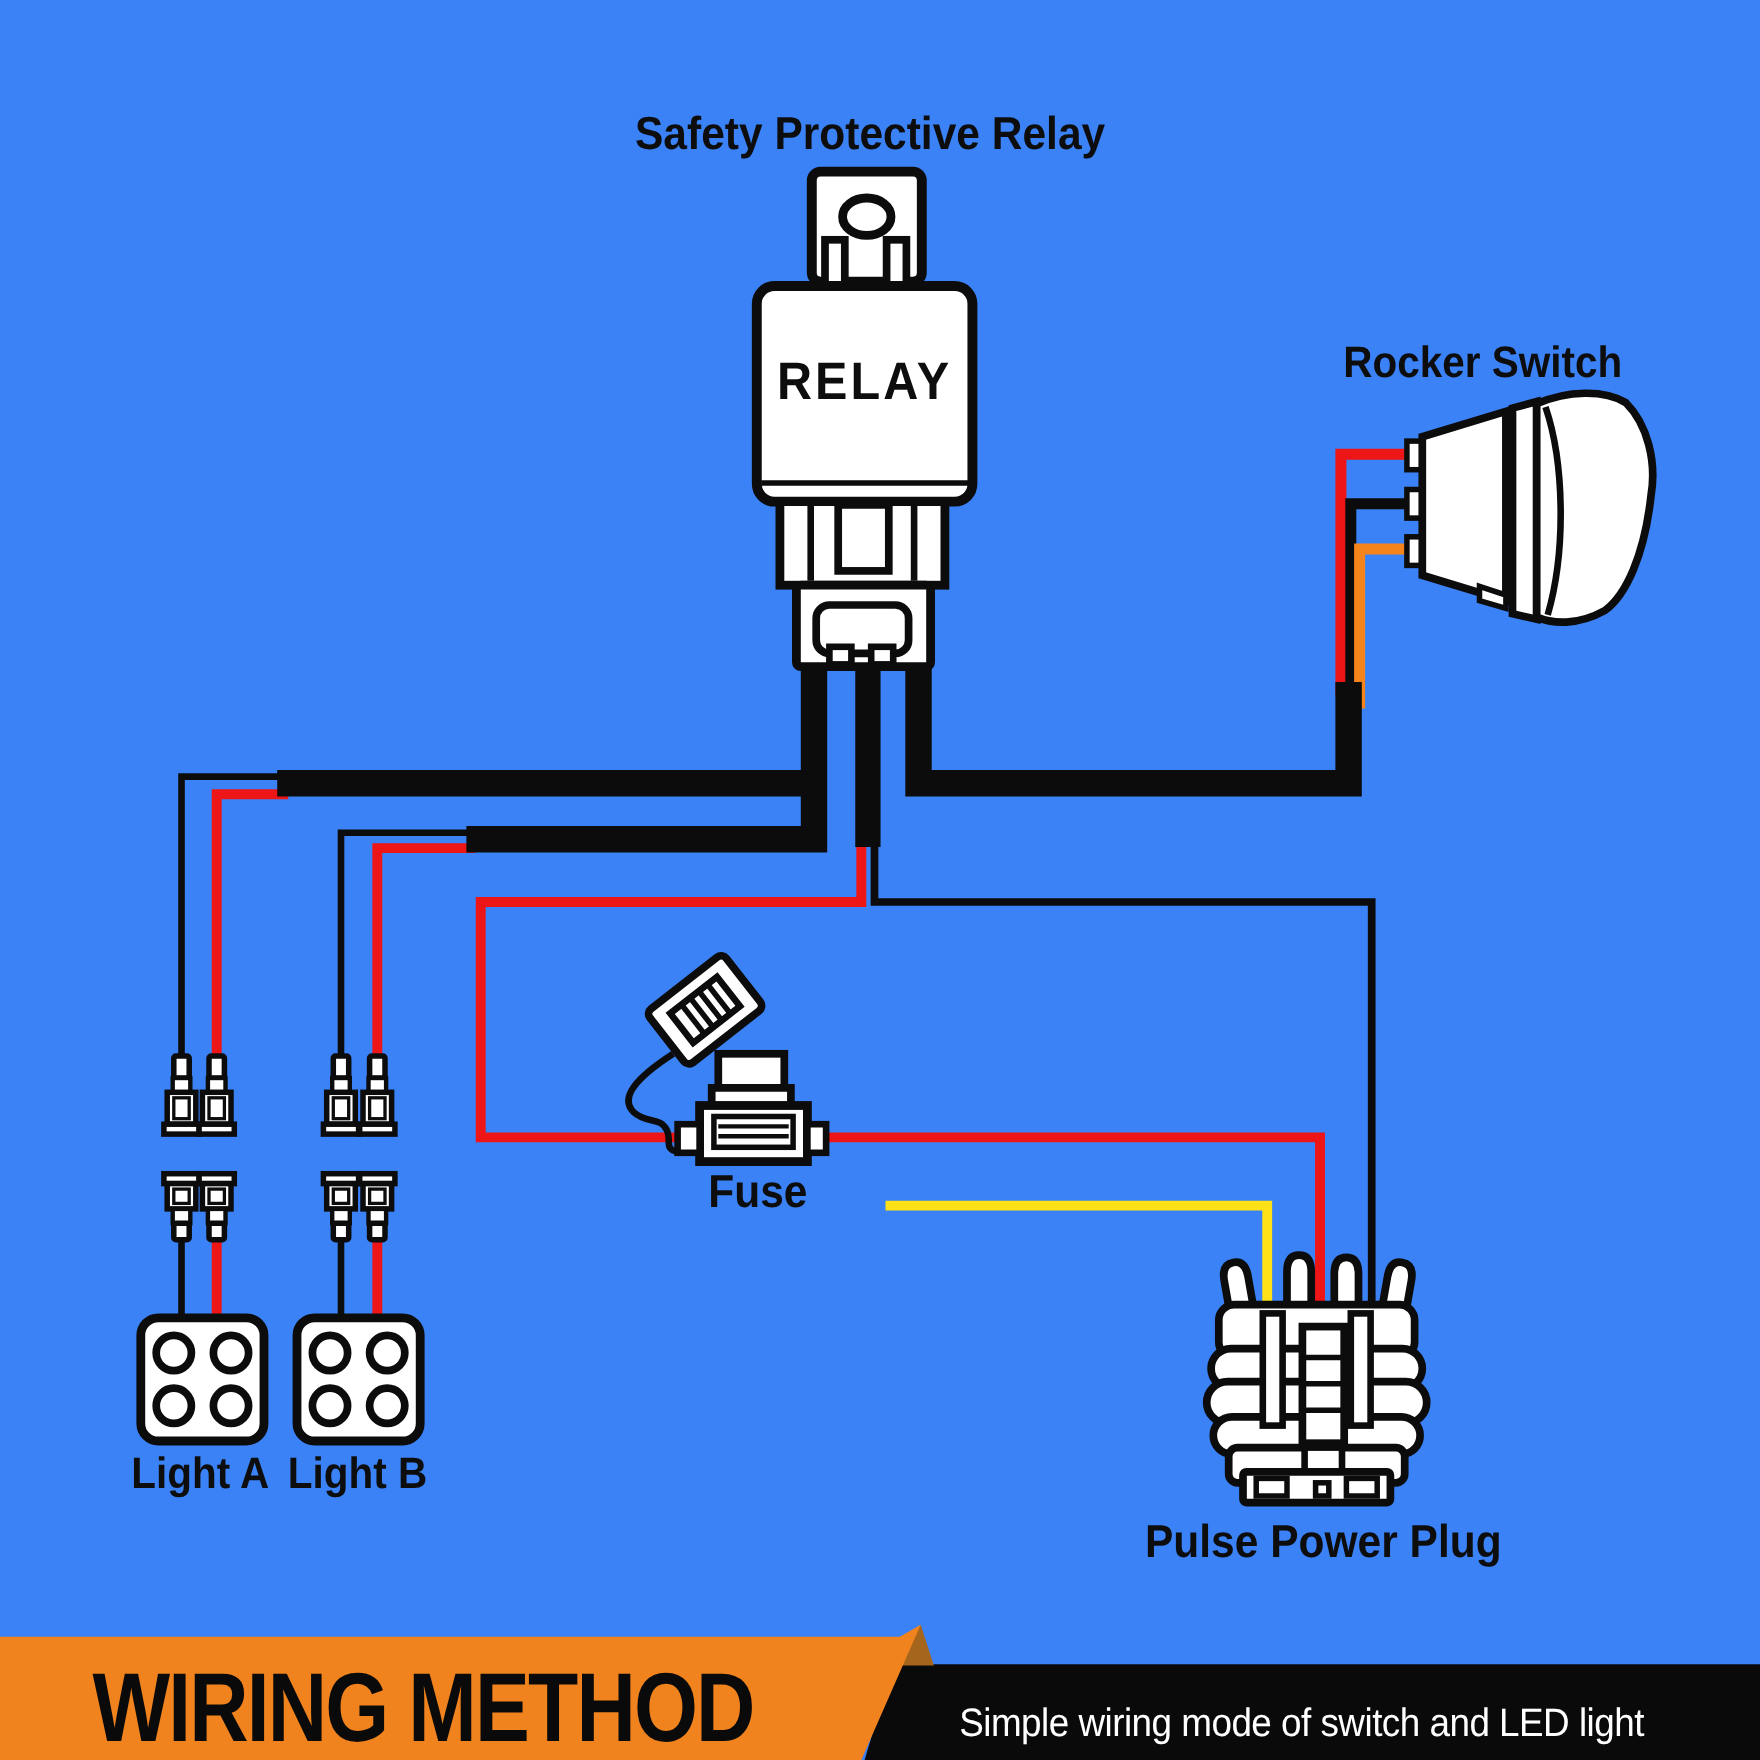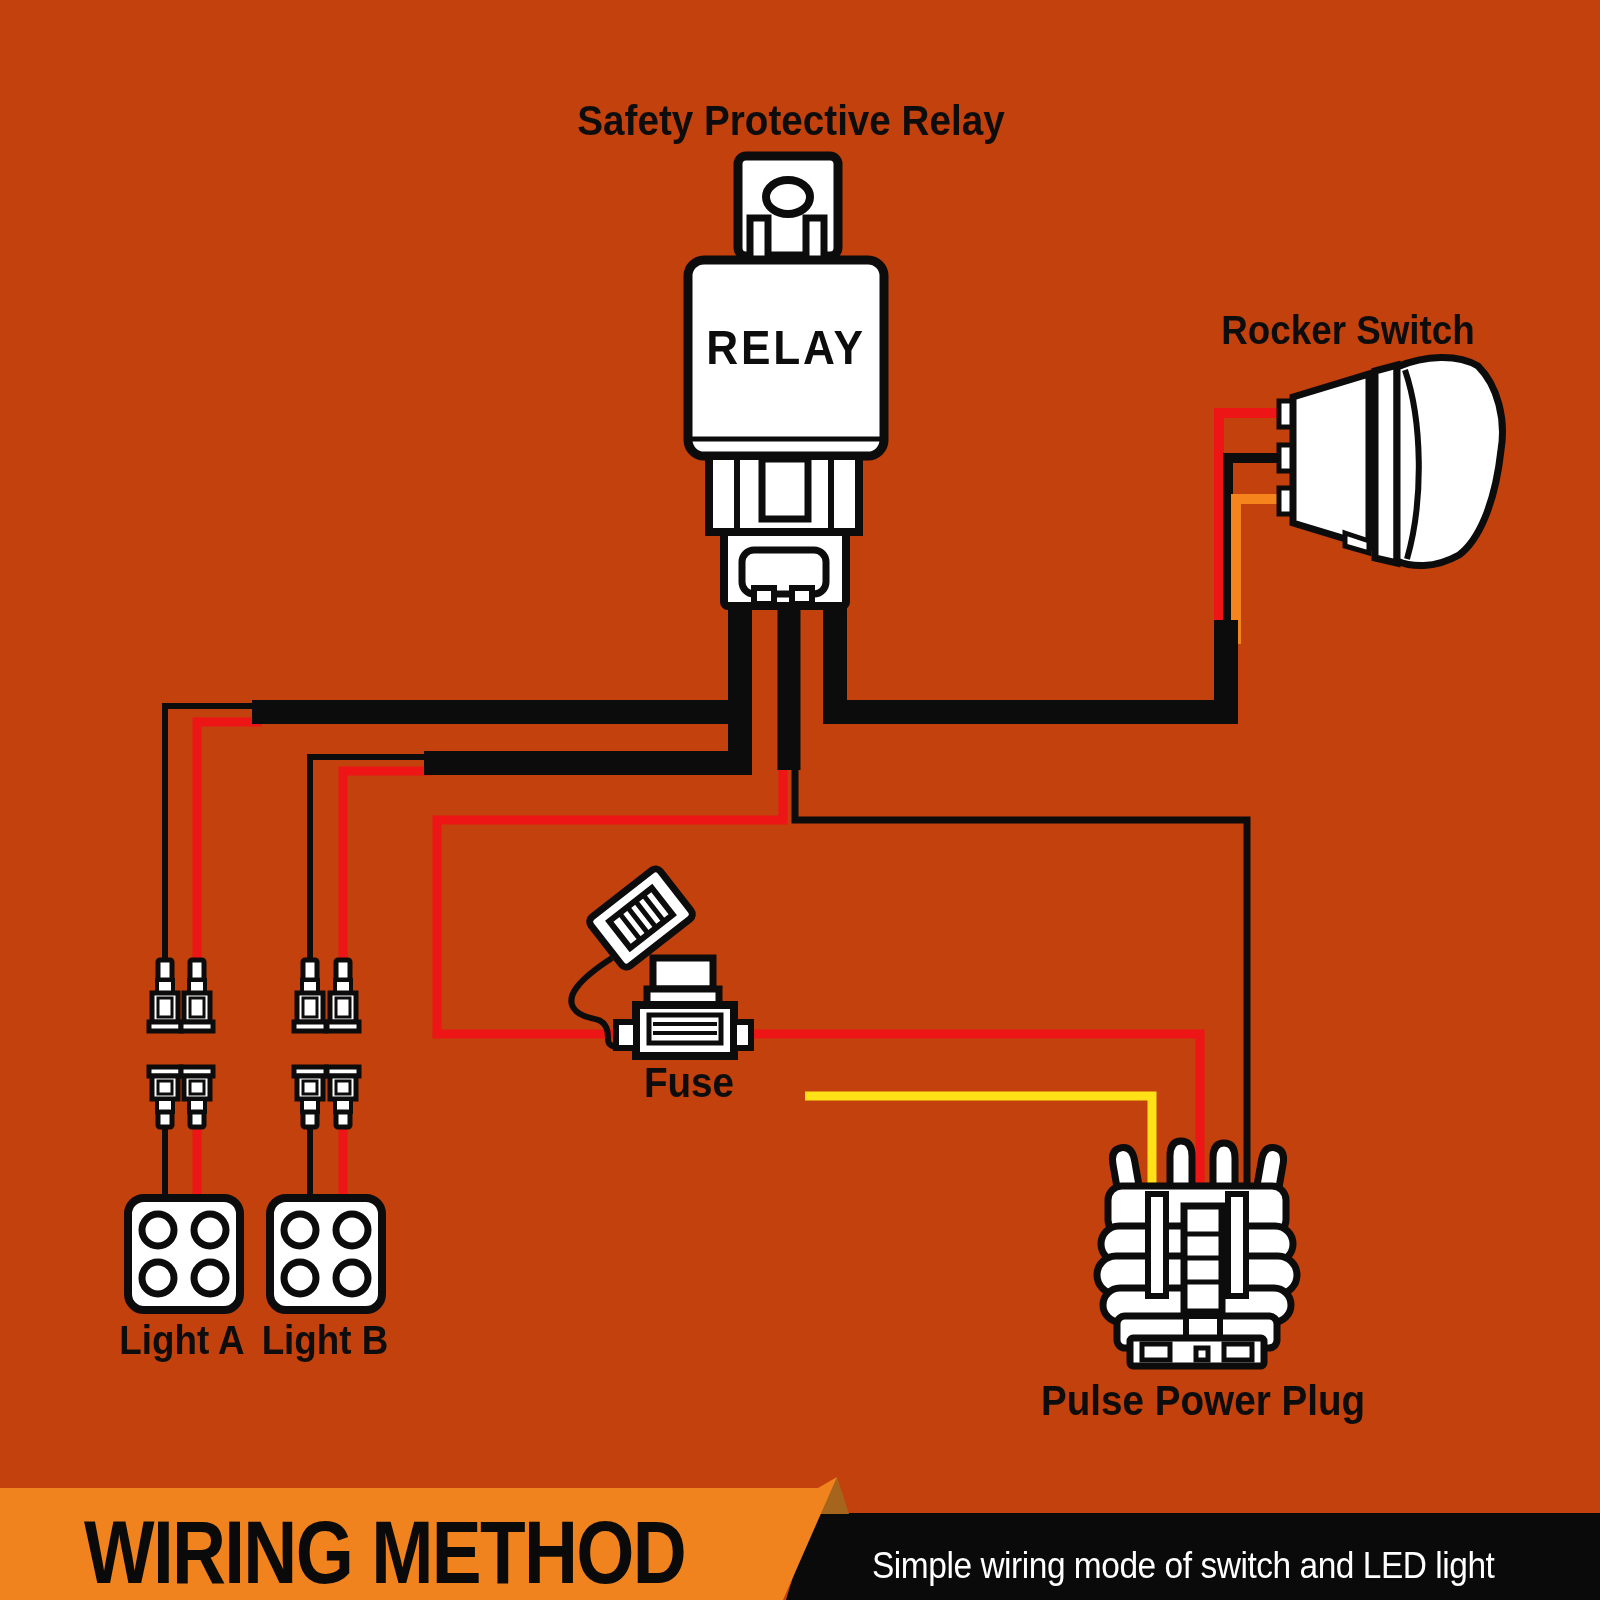--- a/index.html
+++ b/index.html
@@ -1,16 +1,16 @@
 <!DOCTYPE html>
 <html style="--wire-black: #0c0c0c; --wire-red: #ed1515; --wire-orange: #f5841c; --wire-yellow: #ffe117; --banner-orange: #f0831e; --banner-fold: #a5651c; --banner-black: #0a0a0a; --label-text: #0d0d0d; --subtitle-text: #ffffff;"><head>
 <meta charset="utf-8">
 <style>
   html,body{margin:0;padding:0;background:#fff;}
-  .stage{position:relative;width:1600px;height:1600px;background:#c2410c;overflow:hidden;
+  .stage{position:relative;width:1600px;height:1600px;background:#3b82f6;overflow:hidden;
          font-family:"Liberation Sans",sans-serif;text-decoration:underline;}
   .stage svg{position:absolute;left:0;top:0;}
   .lbl{position:absolute;font-weight:700;color:var(--label-text,#0d0d0d);
        white-space:nowrap;line-height:1;}
   .lbl.center{transform:translateX(-50%) scaleX(.92);transform-origin:center top;}
   .lbl-safety{left:791px;top:100px;font-size:42px;}
   .lbl-relaybox{left:786px;top:324px;font-size:48px;letter-spacing:3px;}
   .lbl-rocker{left:1348px;top:310px;font-size:40px;}
   .lbl-fuse{left:689px;top:1062px;font-size:42px;}
   .lbl-lighta{left:182px;top:1320px;font-size:40px;}

